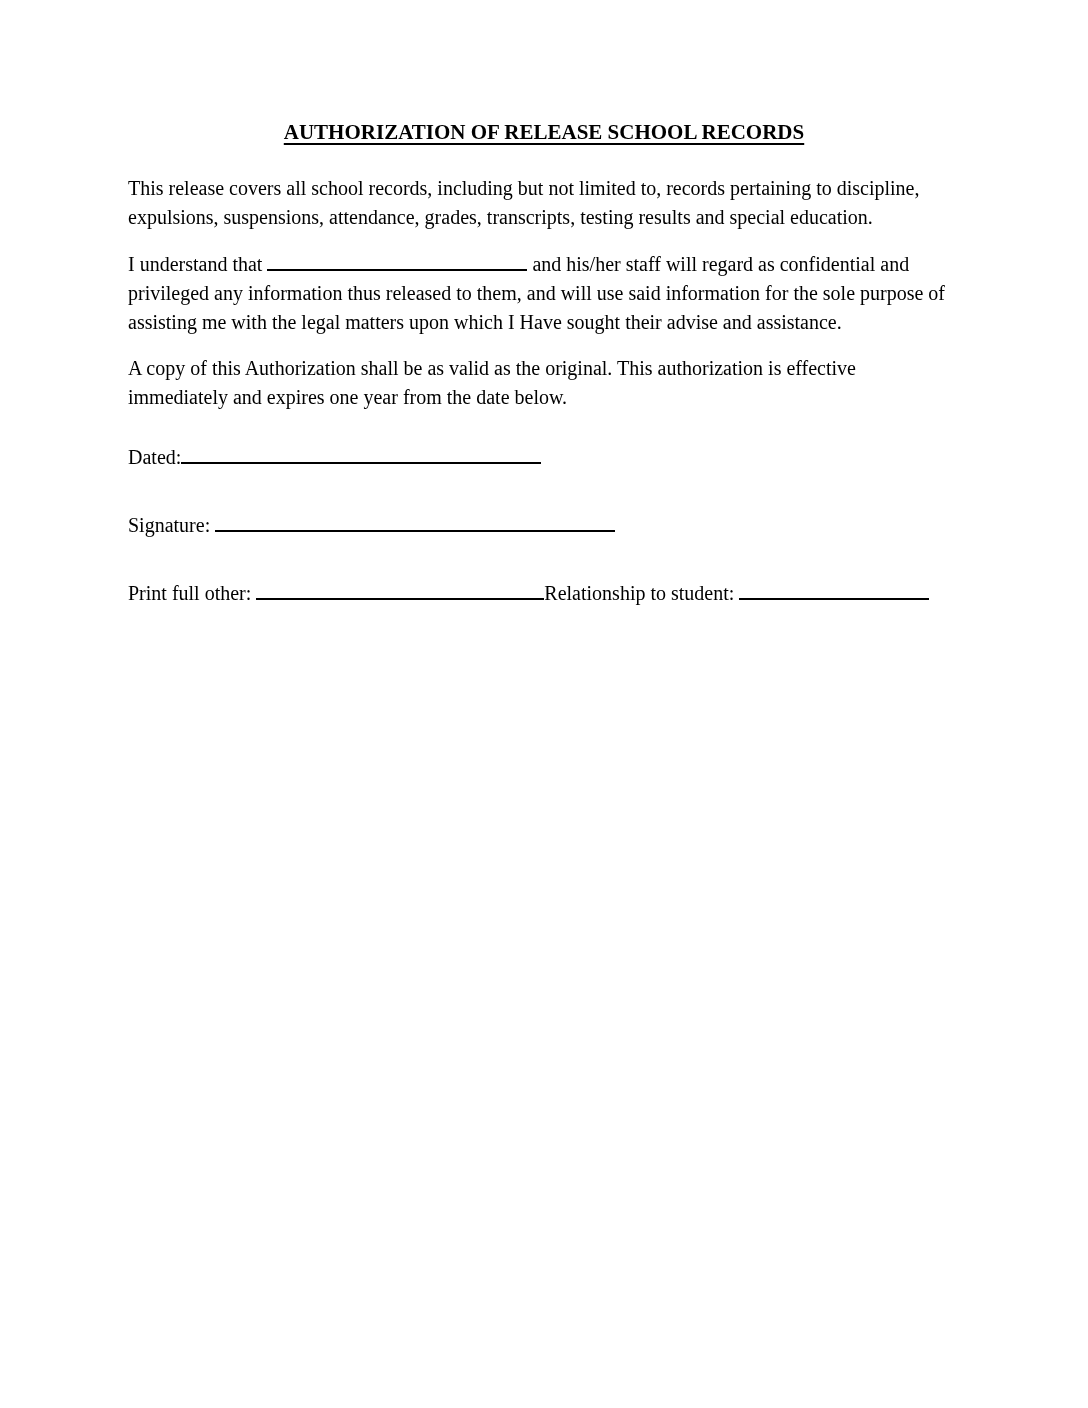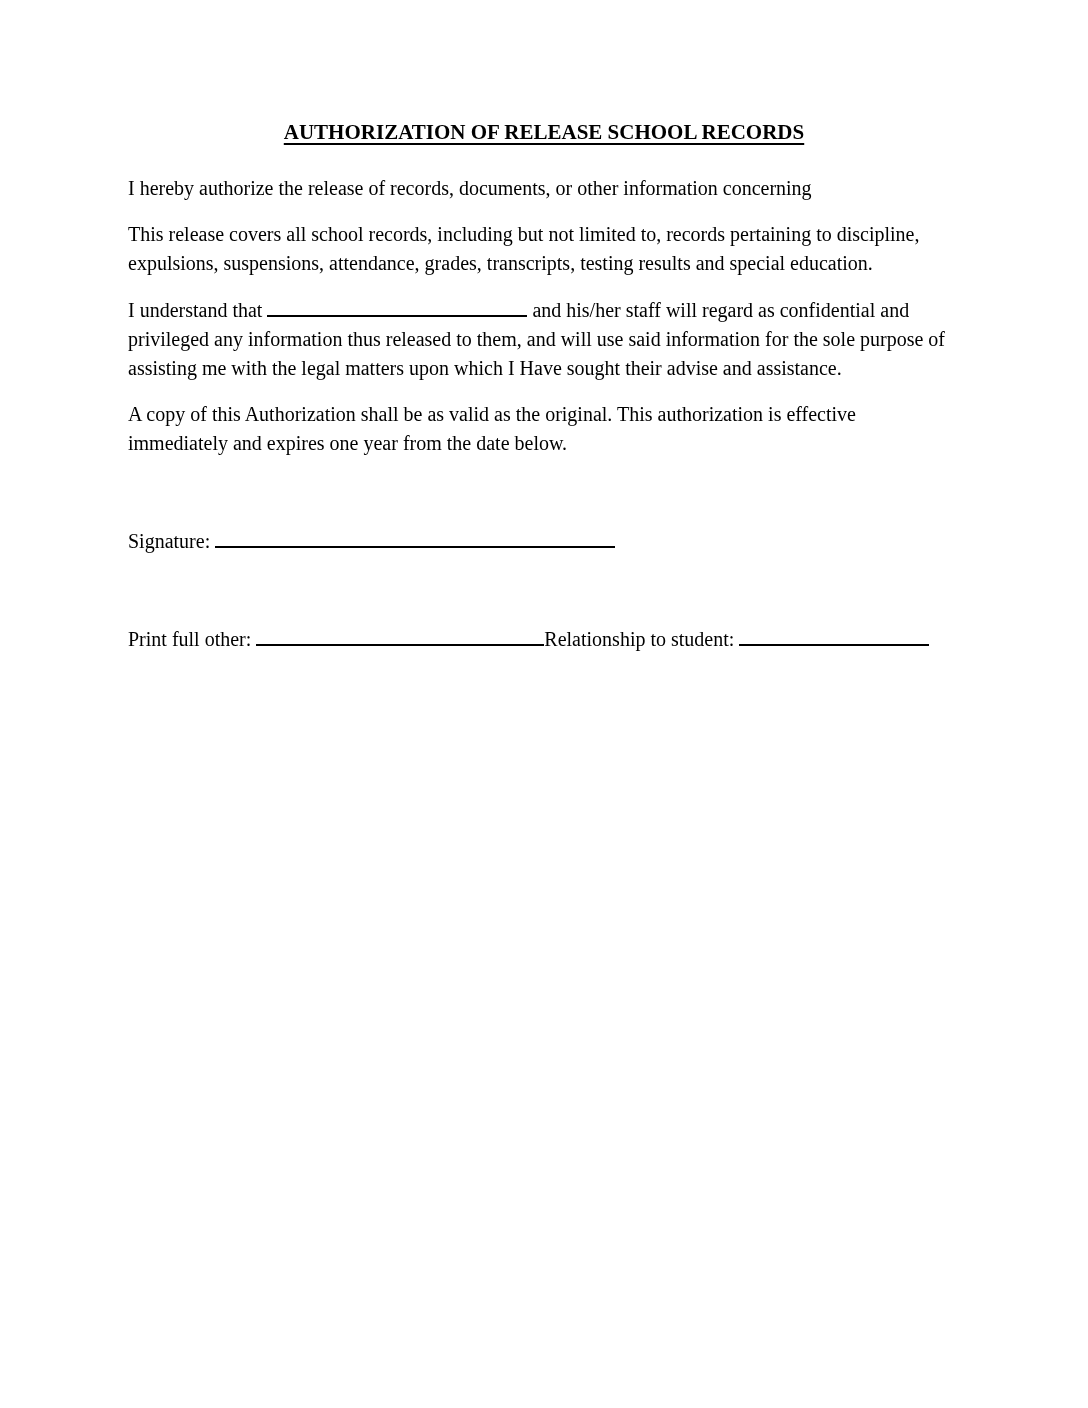--- a/index.html
+++ b/index.html
@@ -52,40 +52,40 @@
   .w260 { width: 260px; }
   .w360 { width: 360px; }
   .w400 { width: 400px; }
   .w288 { width: 288px; }
   .w190 { width: 190px; }
   .w335 { width: 335px; }
   .field-row {
     white-space: nowrap;
   }
   .gap-top {
-    margin-top: 68px;
+    margin-top: 38px;
   }
 </style>
 </head>
 <body>
 
 <div class="page">
   <div class="content">
 
     <h1 class="doc-title">AUTHORIZATION OF RELEASE SCHOOL RECORDS</h1>
 
-    <p><span>I hereby authorize the release of records, documents, or other information concerning</span></p>
 
 
     <p><span>This release covers all school records, including but not limited to, records pertaining to discipline, expulsions, suspensions, attendance, grades, transcripts, testing results and special education.</span></p>
 
     <p><span>I understand that</span> <span class="blank w260"></span> <span>and his/her staff will regard as confidential and privileged any information thus released to them, and will use said information for the sole purpose of assisting me with the legal matters upon which I Have sought their advise and assistance.</span></p>
 
     <p class="validity"><span>A copy of this Authorization shall be as valid as the original. This authorization is effective immediately and expires one year from the date below.</span></p>
 
+    <div class="field-row"><span>Dated:</span><span class="blank w360"></span></div>
 
     <div class="field-row gap-top"><span>Signature:</span> <span class="blank w400"></span></div>
 
     <div class="field-row gap-top"><span>Print full other:</span> <span class="blank w288"></span><span>Relationship to student:</span> <span class="blank w190"></span></div>
 
 
   </div>
 </div>
 
 </body></html>

